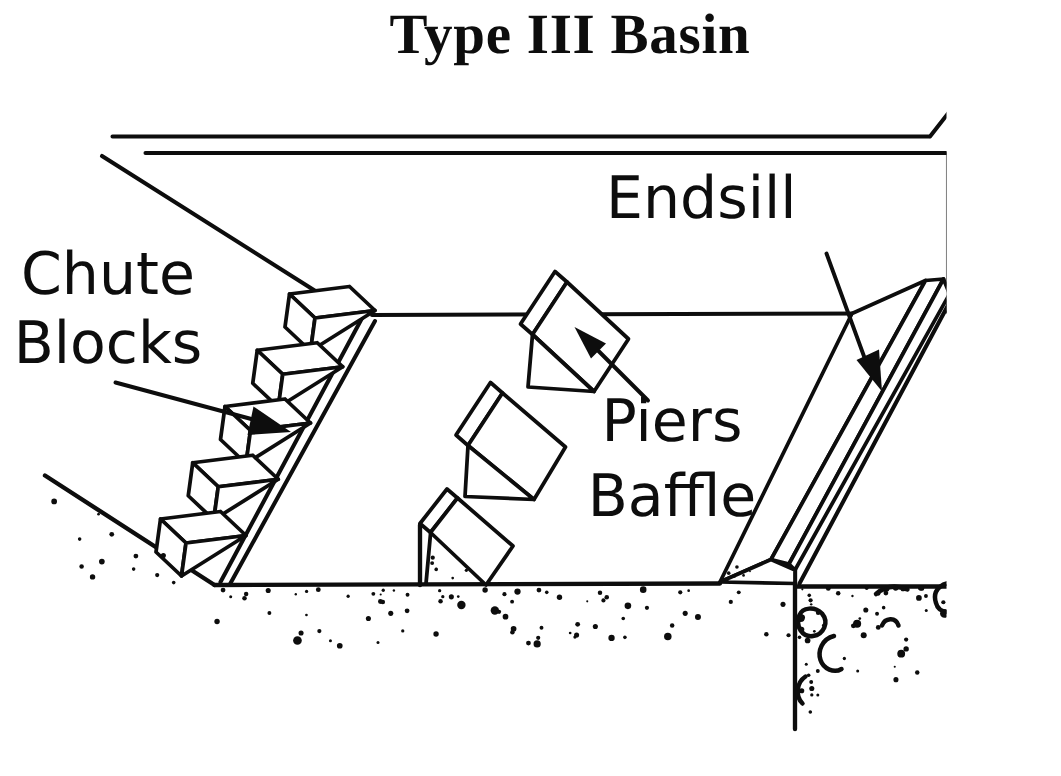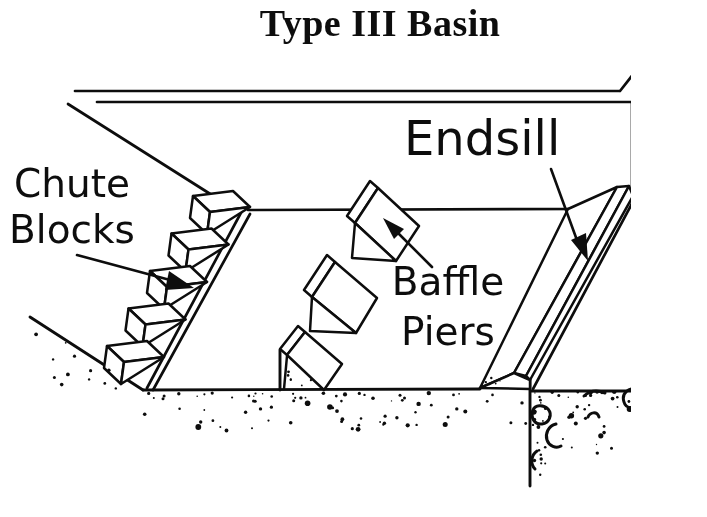--- a/index.html
+++ b/index.html
@@ -4,21 +4,21 @@
 <style>
   html,body{margin:0;padding:0;background:#fff;}
   #stage{position:relative;width:631px;height:517px;background:var(--paper,#fff);overflow:hidden;
          font-family:"DejaVu Sans",sans-serif;color:var(--ink,#000);}
   #art{position:absolute;left:0;top:0;}
   .lbl{position:absolute;color:var(--ink,#000);user-select:none;}
   #title{left:170px;top:1px;width:420px;text-align:center;
          font-family:"Liberation Serif",serif;font-weight:bold;font-size:38px;letter-spacing:.5px;}
   #lbl-chute{left:-4px;top:161px;width:152px;text-align:center;font-size:39px;line-height:46px;}
   #lbl-baffle{left:370px;top:257px;width:156px;text-align:center;font-size:39px;line-height:50px;}
-  #lbl-endsill{left:404px;top:110px;width:150px;text-align:left;font-size:48px;}
+  #lbl-endsill{left:404px;top:110px;width:150px;text-align:left;font-size:39px;}
   svg *{vector-effect:none;}
 </style>
 </head>
 <body>
 
 <div id="stage">
 
   <svg id="art" width="707" height="517" viewBox="0 0 707 517" fill="none" stroke="#0d0d0d" stroke-width="2.7" stroke-linecap="round" stroke-linejoin="round">
 
     <g>
@@ -296,16 +296,16 @@
   <div id="title" class="lbl">Type III Basin</div>
 
   <div id="lbl-chute" class="lbl">
     <div>Chute</div>
     <div>Blocks</div>
   </div>
 
   <div id="lbl-endsill" class="lbl">Endsill</div>
 
   <div id="lbl-baffle" class="lbl">
+    <div>Piers</div>
     <div>Baffle</div>
-    <div>Piers</div>
   </div>
 </div>
 
 </body></html>

